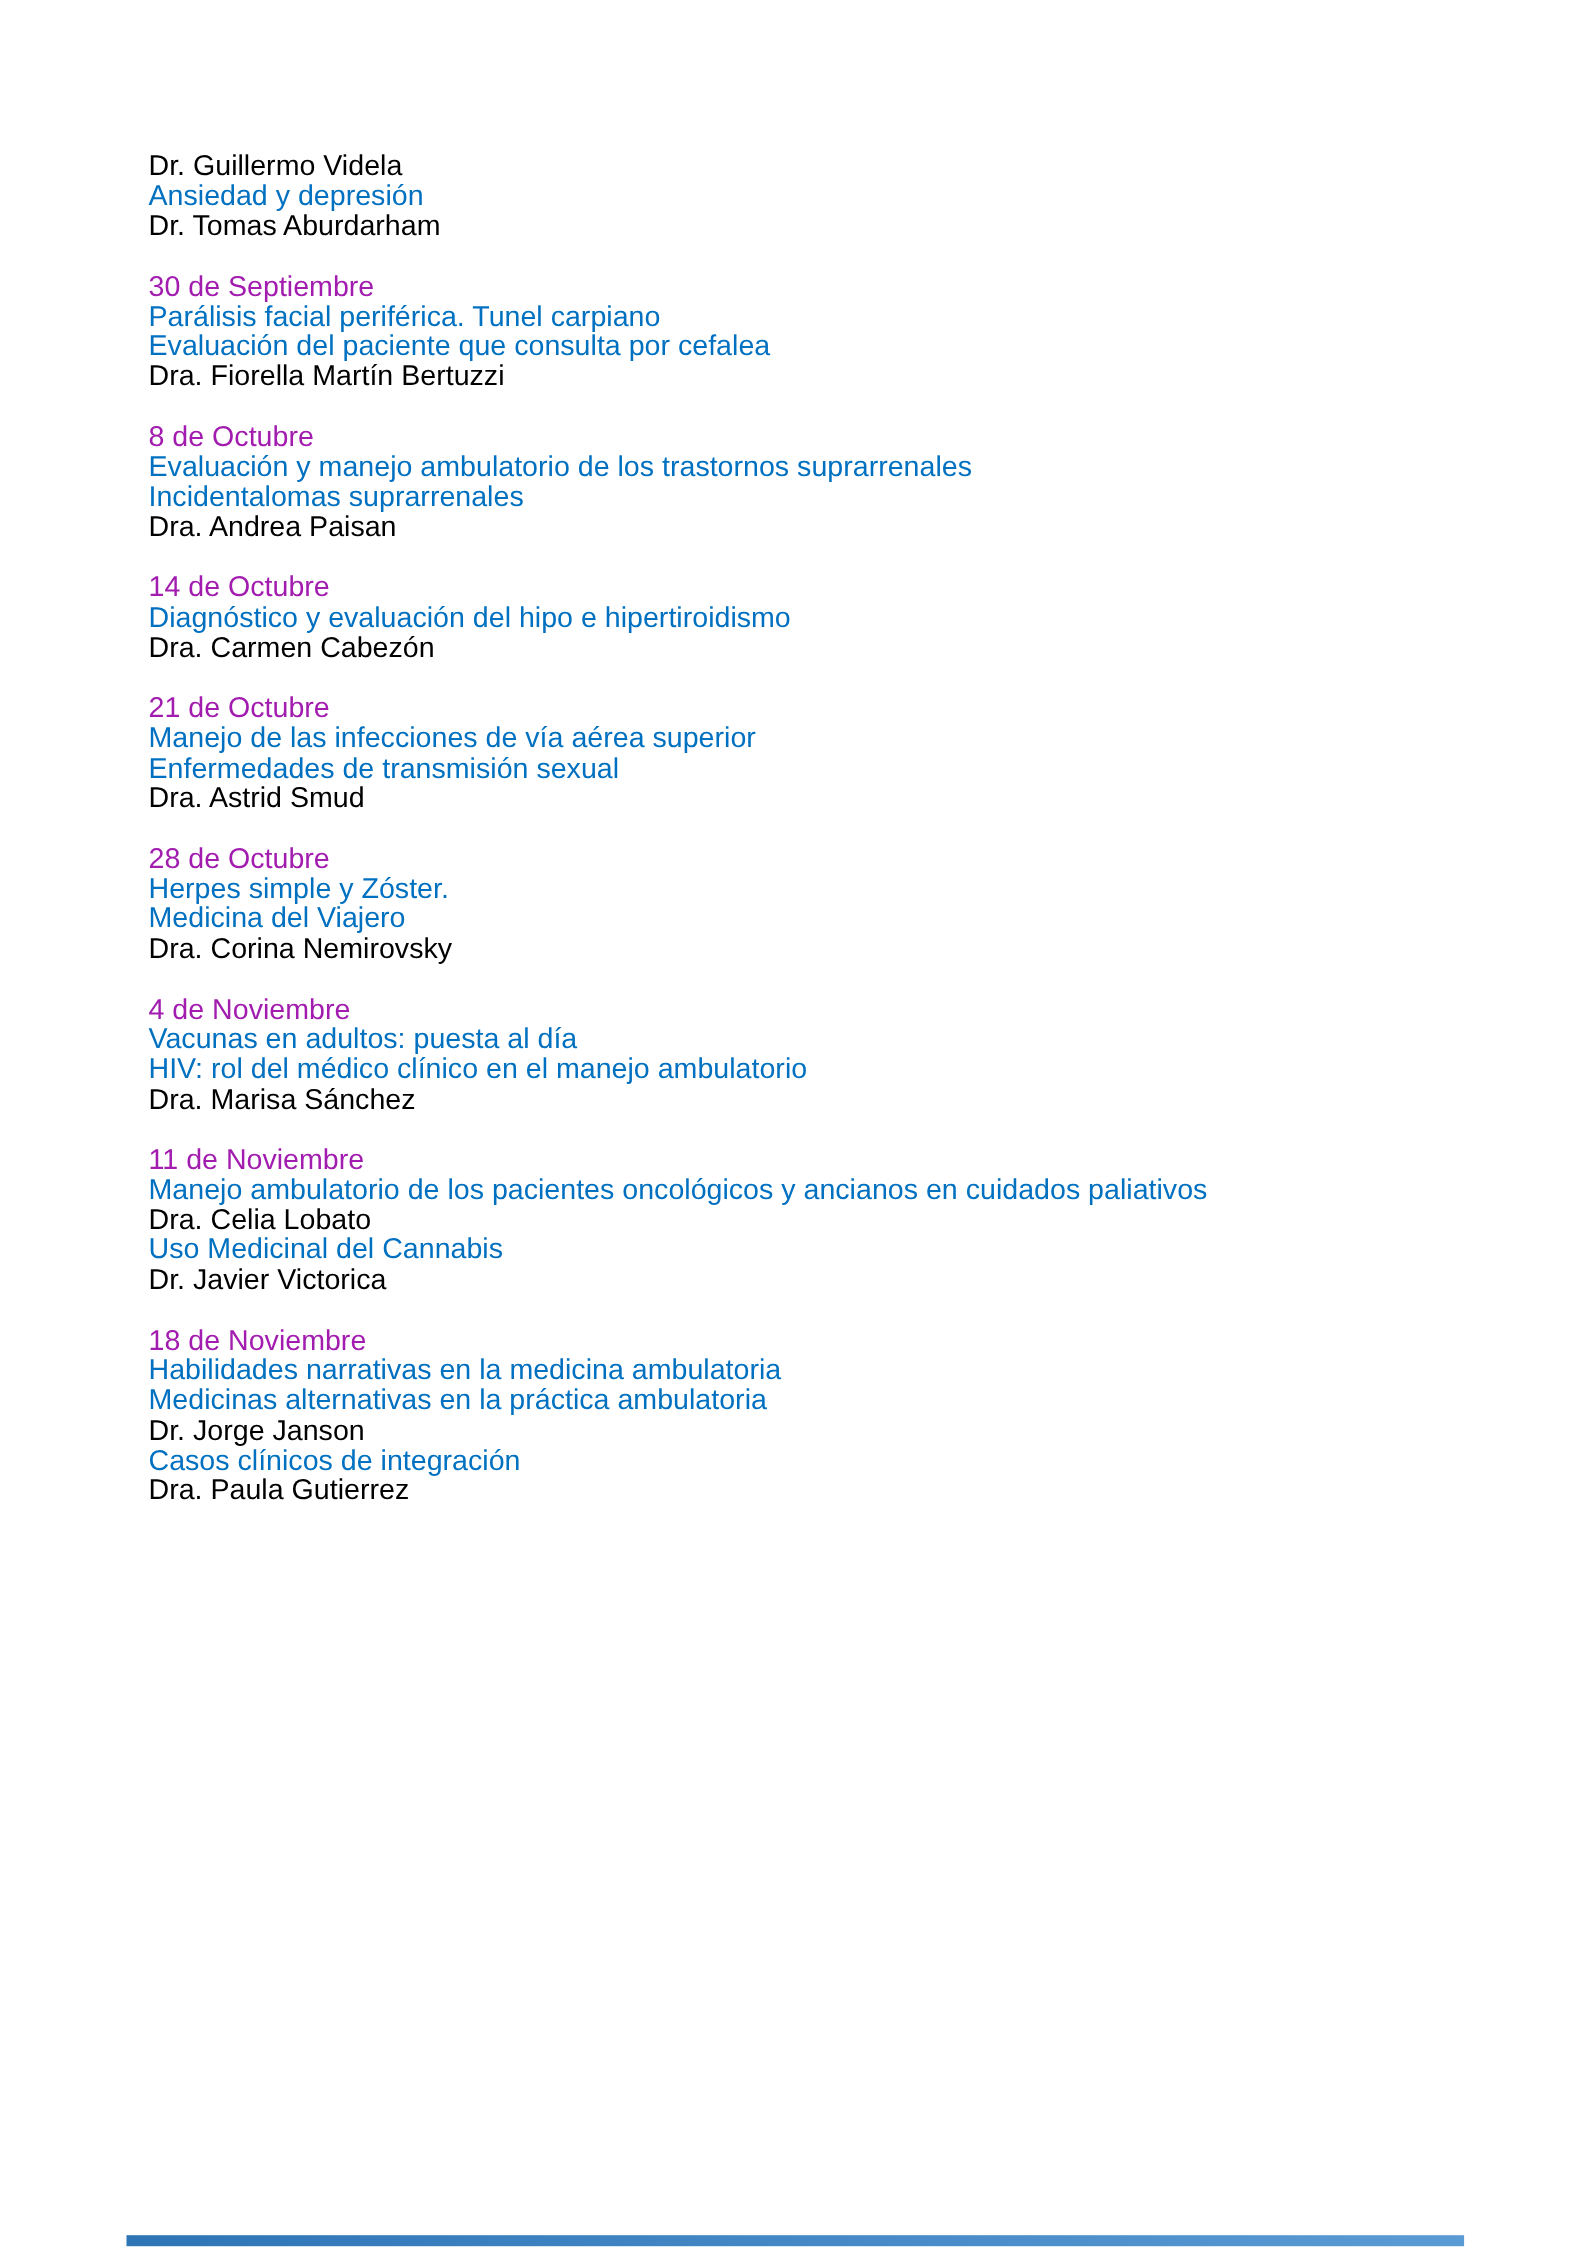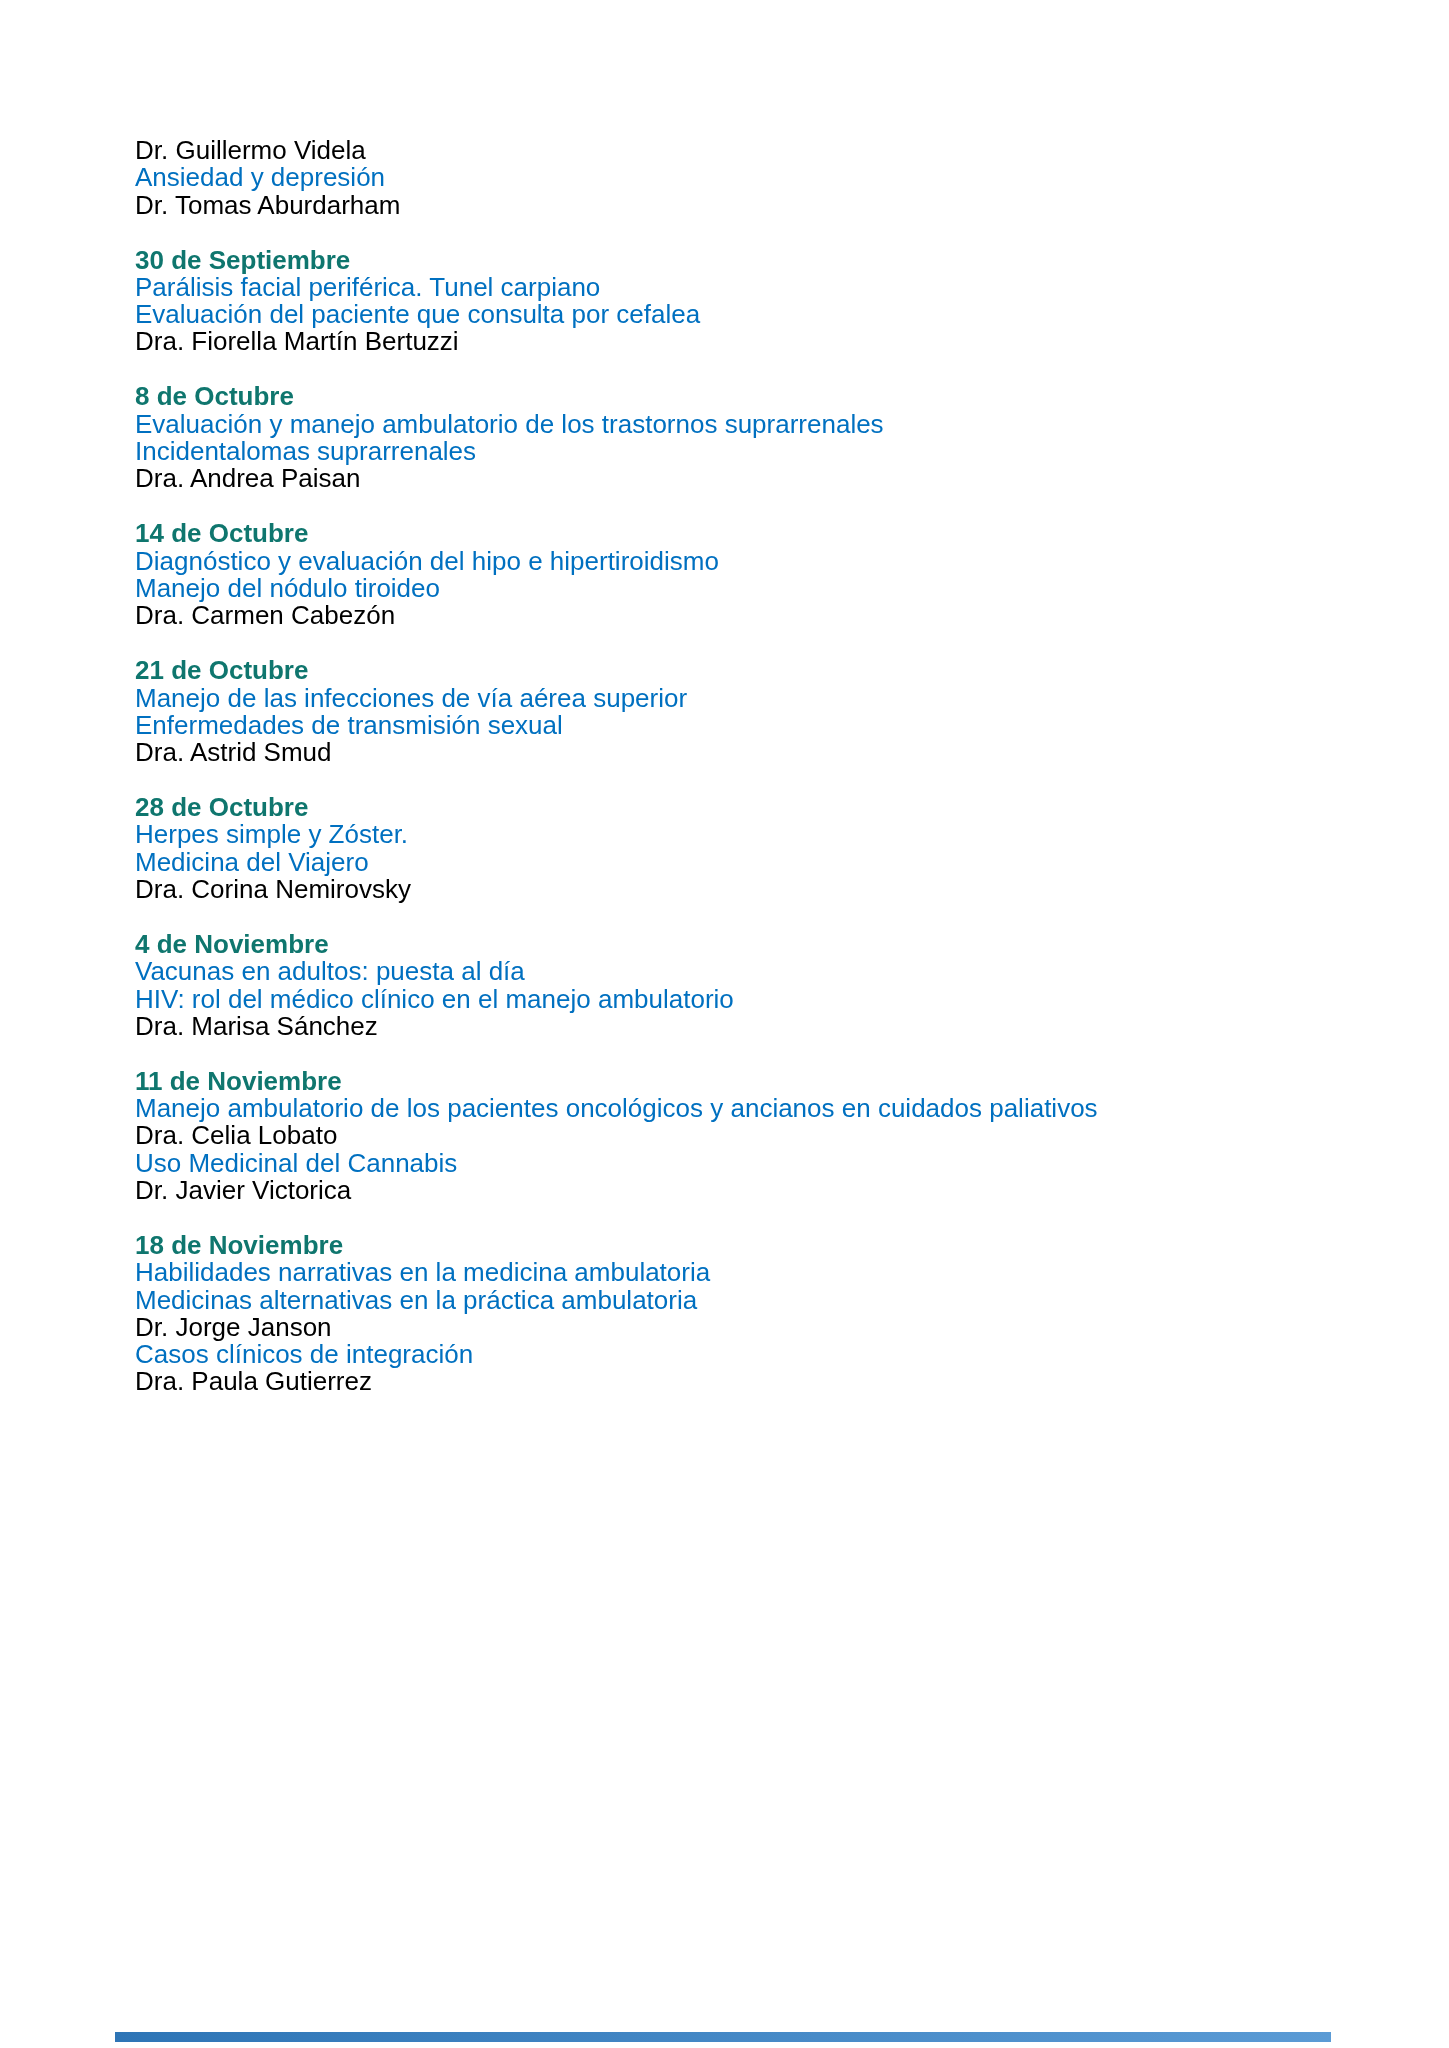--- a/index.html
+++ b/index.html
@@ -29,22 +29,22 @@
     color: #000000;
     white-space: nowrap;
   }
   .group {
     margin: 0 0 27.7px 0;
   }
   .group:last-child {
     margin-bottom: 18px;
   }
   .line.date {
-    font-weight: 700;
-    color: #0f766e;
+    font-weight: 400;
+    color: #a21caf;
   }
   .line.topic {
     font-weight: 400;
     color: var(--accent, #0070C0);
   }
   .line.speaker {
     font-weight: 400;
     color: #000000;
   }
   .footer-bar {
@@ -74,21 +74,20 @@
       </section>
       <section class="group">
         <div class="line date">8 de Octubre</div>
         <div class="line topic">Evaluación y manejo ambulatorio de los trastornos suprarrenales</div>
         <div class="line topic">Incidentalomas suprarrenales</div>
         <div class="line speaker">Dra. Andrea Paisan</div>
       </section>
       <section class="group">
         <div class="line date">14 de Octubre</div>
         <div class="line topic">Diagnóstico y evaluación del hipo e hipertiroidismo</div>
-        <div class="line topic">Manejo del nódulo tiroideo</div>
         <div class="line speaker">Dra. Carmen Cabezón</div>
       </section>
       <section class="group">
         <div class="line date">21 de Octubre</div>
         <div class="line topic">Manejo de las infecciones de vía aérea superior</div>
         <div class="line topic">Enfermedades de transmisión sexual</div>
         <div class="line speaker">Dra. Astrid Smud</div>
       </section>
       <section class="group">
         <div class="line date">28 de Octubre</div>

